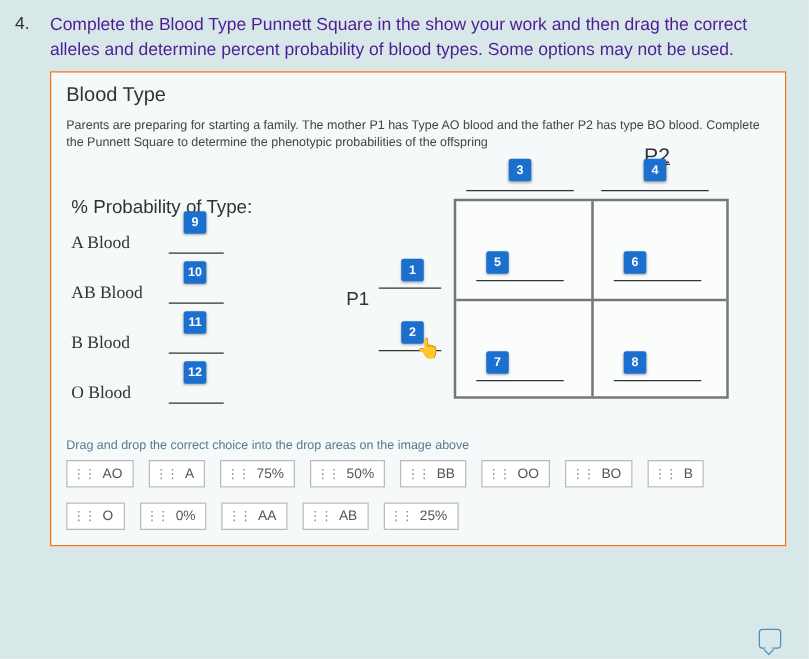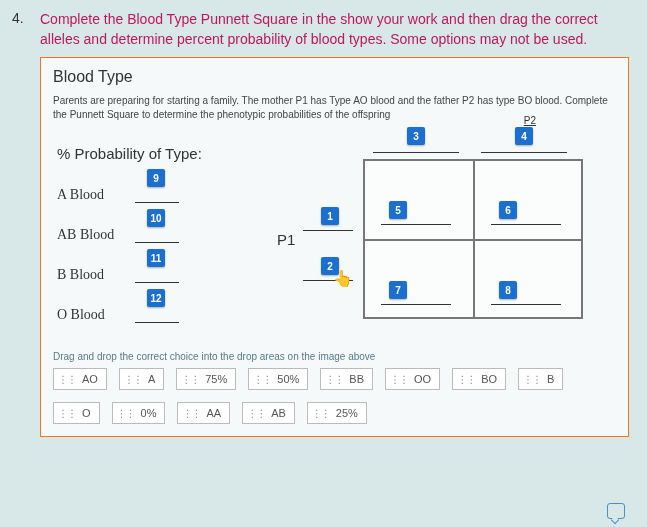--- a/index.html
+++ b/index.html
@@ -21,21 +21,21 @@
     gap: 12px;
     margin-bottom: 8px;
   }
   .q-number {
     font-size: 14px;
     color: #333;
     min-width: 16px;
   }
   .q-text {
     font-size: 14px;
-    color: #be185d;
+    color: #4c1d95;
     line-height: 1.4;
   }
   .card {
     margin-left: 28px;
     border: 1px solid #f97316;
     background: rgba(255,255,255,0.75);
     padding: 10px 12px 12px 12px;
     position: relative;
   }
   .card-title {
@@ -49,21 +49,21 @@
     line-height: 1.35;
     margin-bottom: 12px;
   }
   .main-area {
     position: relative;
     height: 195px;
   }
   .prob-title {
     position: absolute;
     left: 4px;
-    top: 12px;
+    top: 24px;
     font-size: 15px;
   }
   .prob-row {
     position: absolute;
     display: flex;
     align-items: flex-end;
     gap: 6px;
     font-size: 14px;
   }
   .prob-row .label { width: 72px; font-family: Liberation Serif, serif; }
@@ -89,21 +89,21 @@
     display: flex;
     align-items: center;
     justify-content: center;
     border-radius: 2px;
     box-shadow: 0 1px 2px rgba(0,0,0,0.3);
   }
   .p2-label {
     position: absolute;
     top: -18px;
     right: 80px;
-    font-size: 10px;
+    font-size: 17px;
     text-decoration: underline;
   }
   .p1-label {
     position: absolute;
     left: 224px;
     top: 98px;
     font-size: 15px;
   }
   .p1-blank1 { position:absolute; left:250px; top:78px; width:50px; border-bottom:1.5px solid #333; height:20px; }
   .p1-blank2 { position:absolute; left:250px; top:128px; width:50px; border-bottom:1.5px solid #333; height:20px; }

